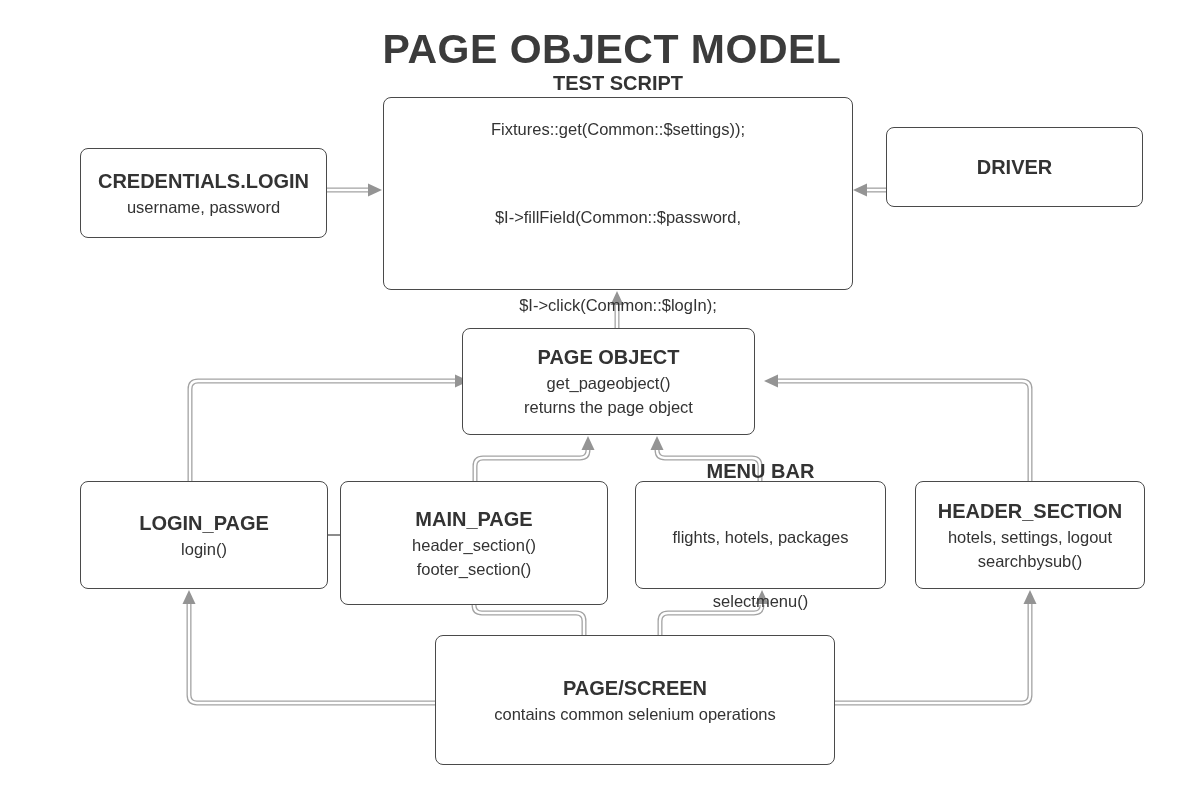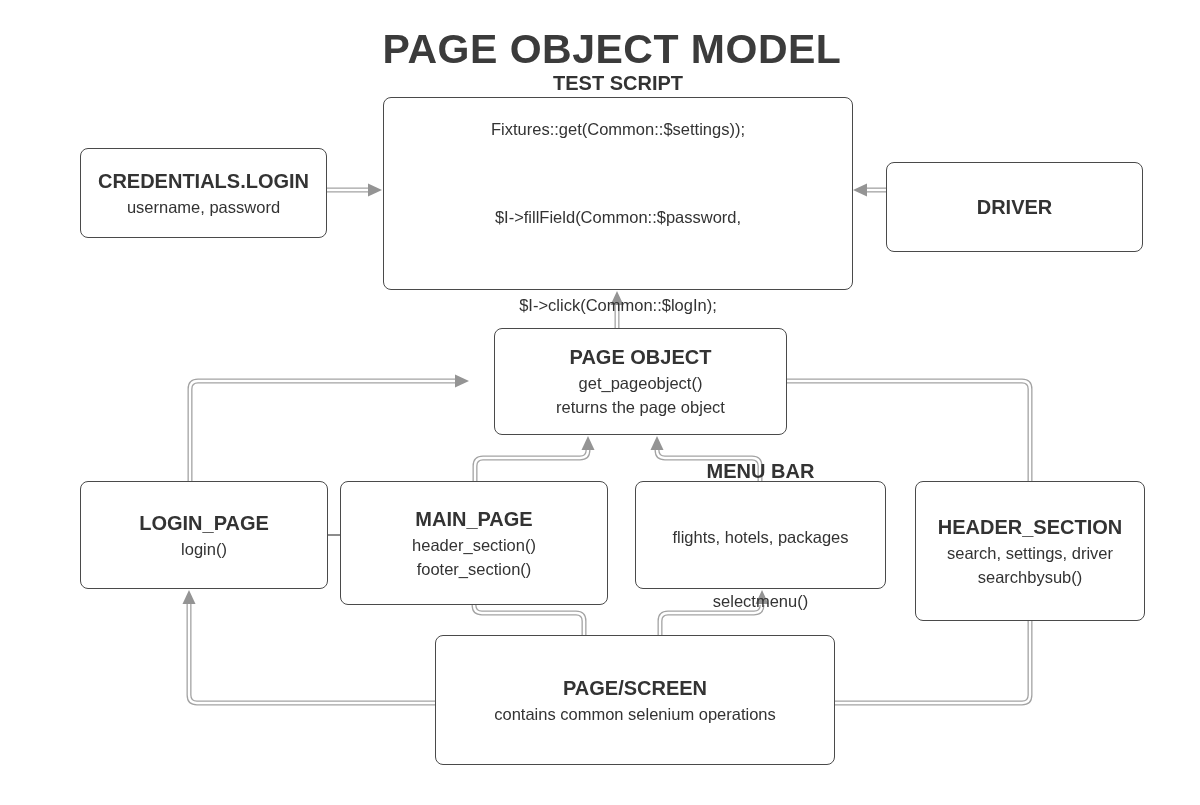--- a/index.html
+++ b/index.html
@@ -110,25 +110,25 @@
   <div class="node-line">$I-&gt;fillField(Common::$password,</div>
   <div class="node-line"></div>
   <div class="node-line">$I-&gt;click(Common::$logIn);</div>
 </div>
 
 <div class="node" style="left:80px;top:148px;width:247px;height:90px;">
   <div class="node-title">CREDENTIALS.LOGIN</div>
   <div class="node-line">username, password</div>
 </div>
 
-<div class="node" style="left:886px;top:162px;width:257px;height:90px;">
+<div class="node" style="left:886px;top:127px;width:257px;height:80px;">
   <div class="node-title">DRIVER</div>
 </div>
 
-<div class="node" style="left:494px;top:328px;width:293px;height:107px;justify-content:center;">
+<div class="node" style="left:462px;top:328px;width:293px;height:107px;justify-content:center;">
   <div class="node-title">PAGE OBJECT</div>
   <div class="node-line">get_pageobject()</div>
   <div class="node-line">returns the page object</div>
 </div>
 
 <div class="node" style="left:80px;top:481px;width:248px;height:108px;">
   <div class="node-title">LOGIN_PAGE</div>
   <div class="node-line">login()</div>
 </div>
 
@@ -137,22 +137,22 @@
   <div class="node-line">header_section()</div>
   <div class="node-line">footer_section()</div>
 </div>
 
 <div class="node" style="left:635px;top:481px;width:251px;height:108px;gap:40px;">
   <div class="node-title">MENU BAR</div>
   <div class="node-line">flights, hotels, packages</div>
   <div class="node-line">selectmenu()</div>
 </div>
 
-<div class="node" style="left:915px;top:481px;width:230px;height:140px;">
+<div class="node" style="left:915px;top:481px;width:230px;height:108px;">
   <div class="node-title">HEADER_SECTION</div>
-  <div class="node-line">search, settings, driver</div>
+  <div class="node-line">hotels, settings, logout</div>
   <div class="node-line">searchbysub()</div>
 </div>
 
 <div class="node" style="left:435px;top:635px;width:400px;height:130px;">
   <div class="node-title">PAGE/SCREEN</div>
   <div class="node-line">contains common selenium operations</div>
 </div>
 
 </body></html>

